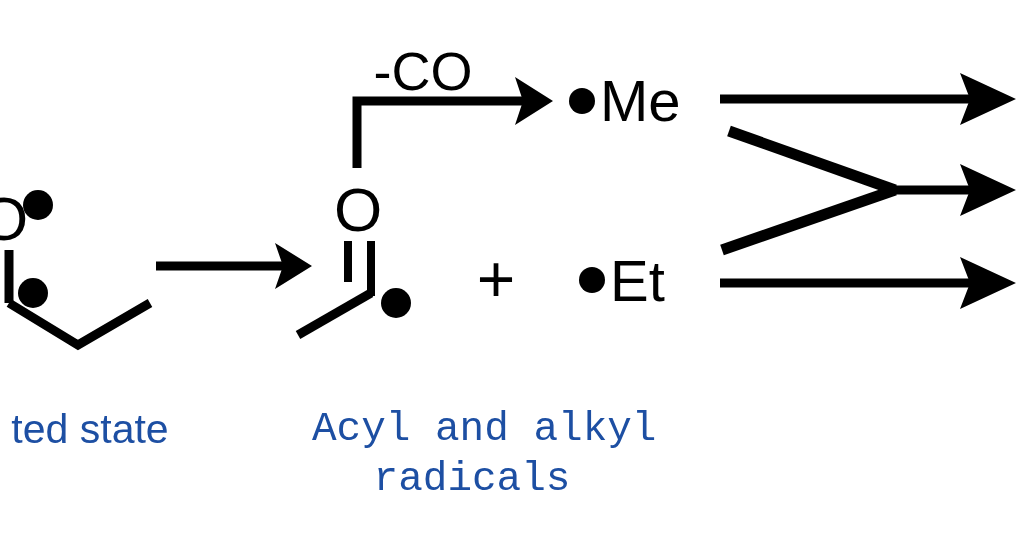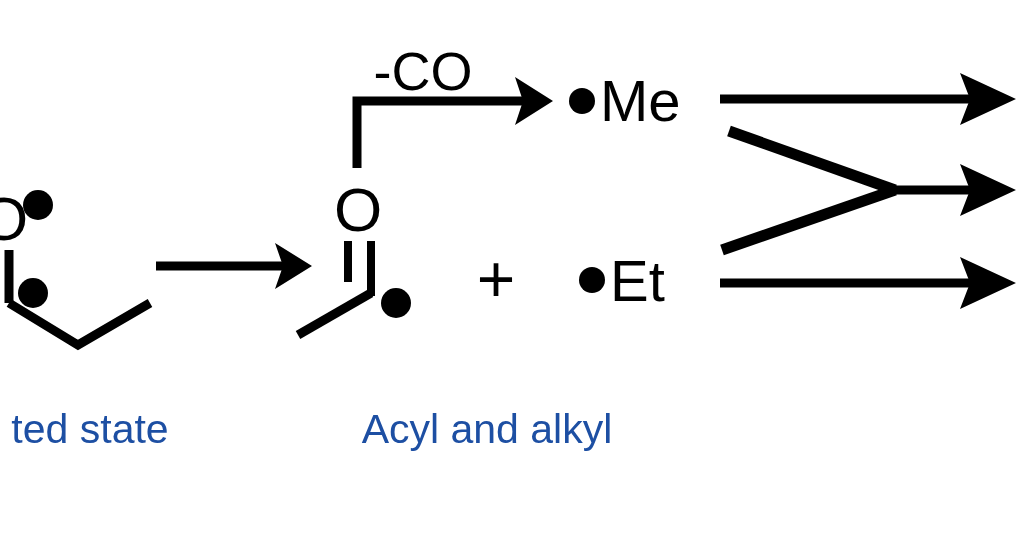--- a/index.html
+++ b/index.html
@@ -65,23 +65,24 @@
     white-space: pre;
     text-align: center;
   }
   #caption-excited-state {
     left: -60px;
     top: 404px;
     width: 300px;
     text-align: center;
   }
   #caption-radicals {
-    left: 327px;
+    left: 312px;
     top: 404px;
     width: 320px;
+    font-family: Liberation Mono, monospace;
   }
 </style>
 </head>
 <body>
 
 <div id="scheme">
 
   <svg viewBox="0 0 1024 536" xmlns="http://www.w3.org/2000/svg">
 
     <g>
@@ -145,15 +146,15 @@
 
     <g>
       <line class="arrow-line" x1="720" y1="283" x2="975" y2="283"></line>
       <polygon class="arrowhead" points="960,257 1016,283 960,309 970,283"></polygon>
     </g>
 
   </svg>
 
   <div class="caption" id="caption-excited-state">ted state</div>
 
-  <div class="caption" id="caption-radicals"><span>Acyl and alkyl</span><br></div>
+  <div class="caption" id="caption-radicals"><span>Acyl and alkyl</span><br><span>radicals</span></div>
 
 </div>
 
 </body></html>

